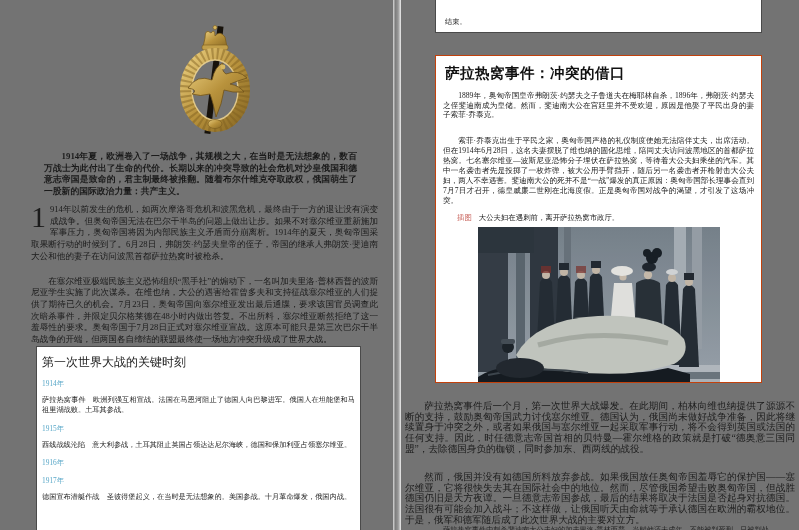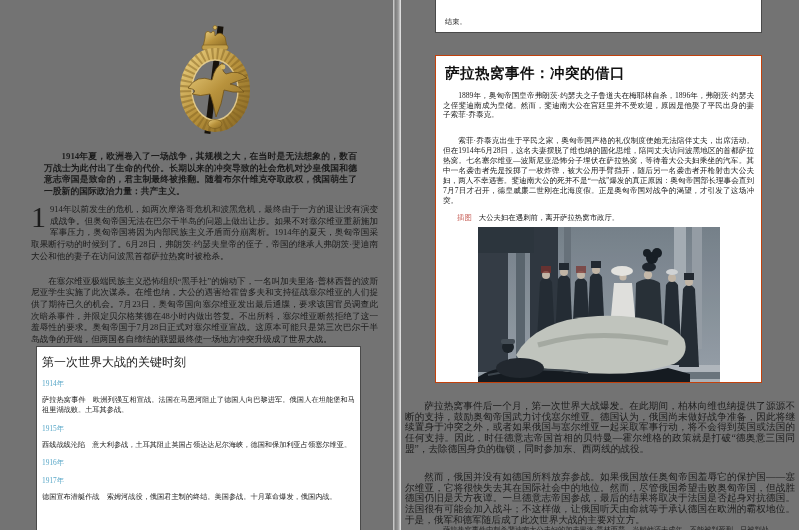--- a/index.html
+++ b/index.html
@@ -89,21 +89,21 @@
 
       <div class="tl-year">1914年</div>
       <div class="tl-text">萨拉热窝事件　欧洲列强互相宣战。法国在马恩河阻止了德国人向巴黎进军。俄国人在坦能堡和马祖里湖战败。土耳其参战。</div>
 
       <div class="tl-year">1915年</div>
       <div class="tl-text">西线战线沦陷　意大利参战，土耳其阻止英国占领达达尼尔海峡，德国和保加利亚占领塞尔维亚。</div>
 
       <div class="tl-year">1916年</div>
 
       <div class="tl-year">1917年</div>
-      <div class="tl-text">德国宣布潜艇作战　索姆河战役，俄国君主制的终结。美国参战。十月革命爆发，俄国内战。</div>
+      <div class="tl-text">德国宣布潜艇作战　圣彼得堡起义，在当时是无法想象的。美国参战。十月革命爆发，俄国内战。</div>
 
     </div>
   </div>
 
   <div class="gutter"></div>
 
   <div class="page" id="page-right">
 
     <div class="cont-box">
       <span class="cont-text">结束。</span>

